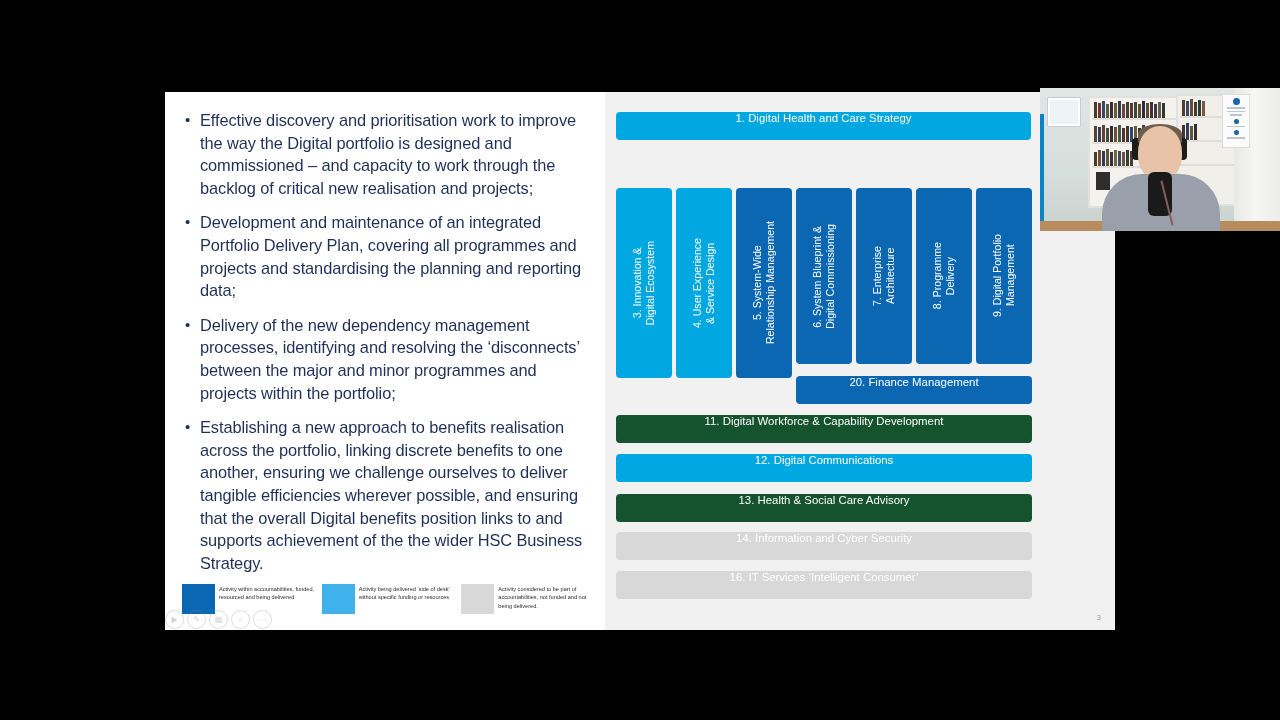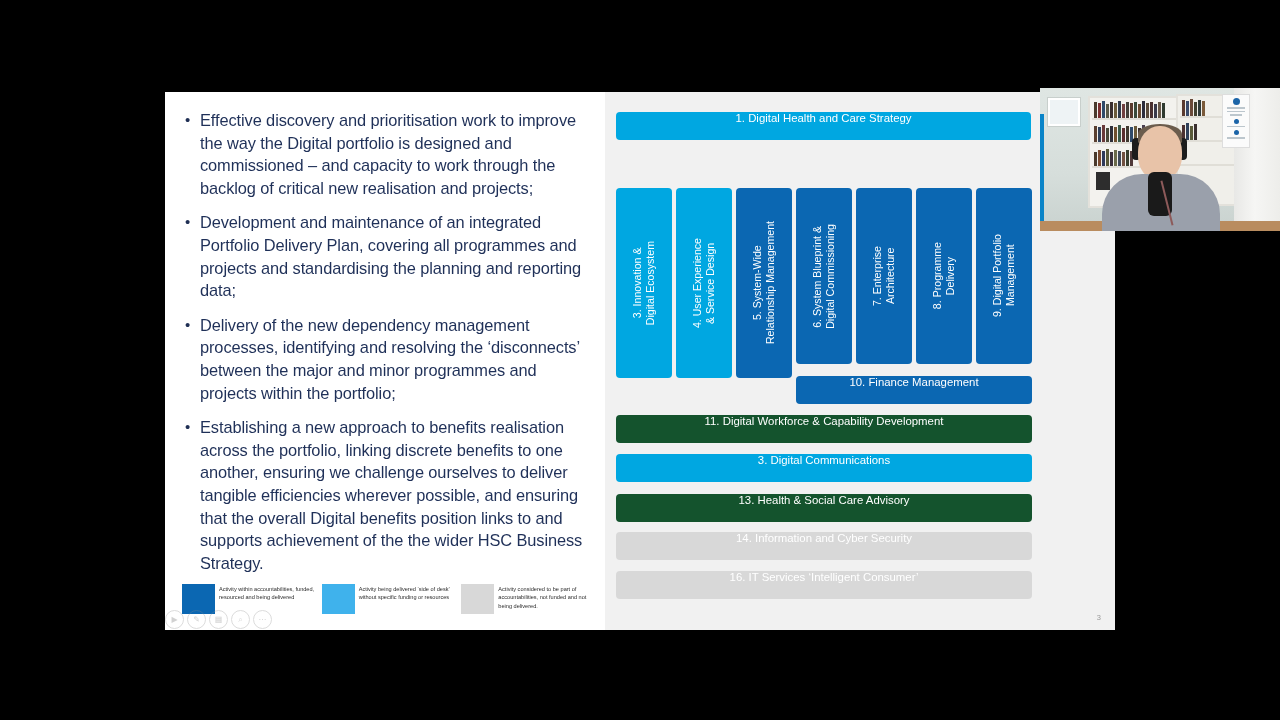--- a/index.html
+++ b/index.html
@@ -367,28 +367,28 @@
       <div class="vbar" style="left:311px; top:96px; width:56px; height:176px; background:#0b67b2;">
         <span>8. Programme
 Delivery</span>
       </div>
       <div class="vbar" style="left:371px; top:96px; width:56px; height:176px; background:#0b67b2;">
         <span>9. Digital Portfolio
 Management</span>
       </div>
 
       <div class="bar" style="left:191px; top:284px; width:236px; height:28px; background:#0b67b2;">
-        <span>10. Finance Management</span>
+        <span>20. Finance Management</span>
       </div>
 
       <div class="bar" style="left:11px; top:323px; width:416px; height:28px; background:#14532d;">
         <span>11. Digital Workforce &amp; Capability Development</span>
       </div>
       <div class="bar" style="left:11px; top:362px; width:416px; height:28px; background:#00a7e1;">
-        <span>3. Digital Communications</span>
+        <span>12. Digital Communications</span>
       </div>
       <div class="bar" style="left:11px; top:402px; width:416px; height:28px; background:#14532d;">
         <span>13. Health &amp; Social Care Advisory</span>
       </div>
       <div class="bar" style="left:11px; top:440px; width:416px; height:28px; background:#d8d8d8;">
         <span>14. Information and Cyber Security</span>
       </div>
       <div class="bar" style="left:11px; top:479px; width:416px; height:28px; background:#d8d8d8;">
         <span>16. IT Services ‘Intelligent Consumer’</span>
       </div>

